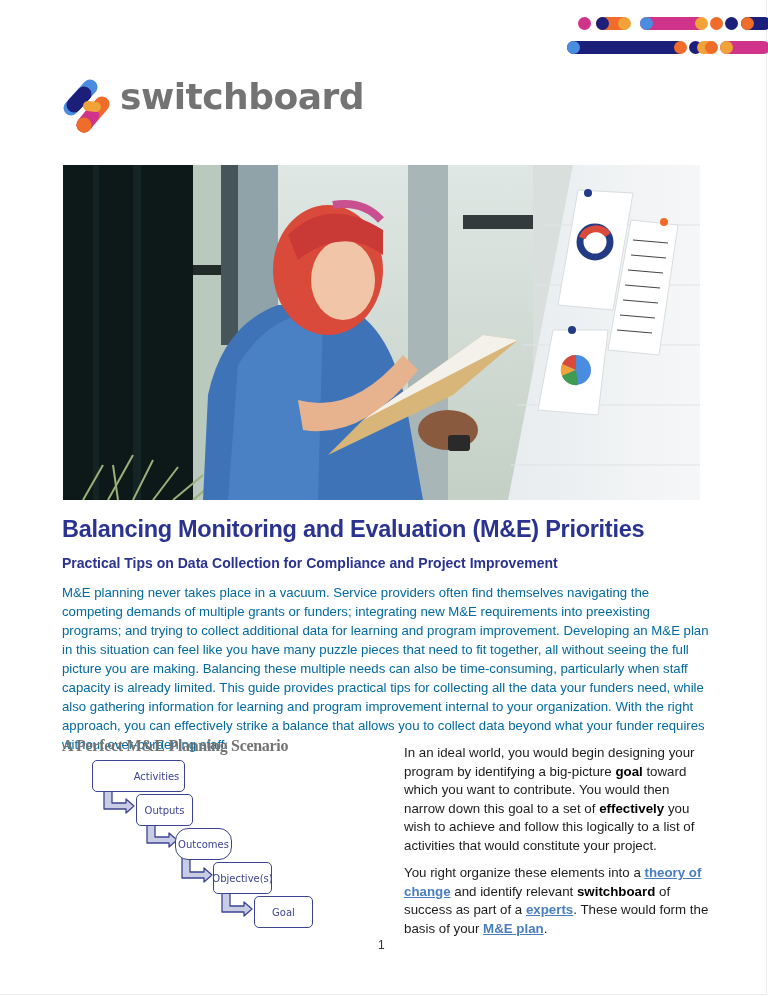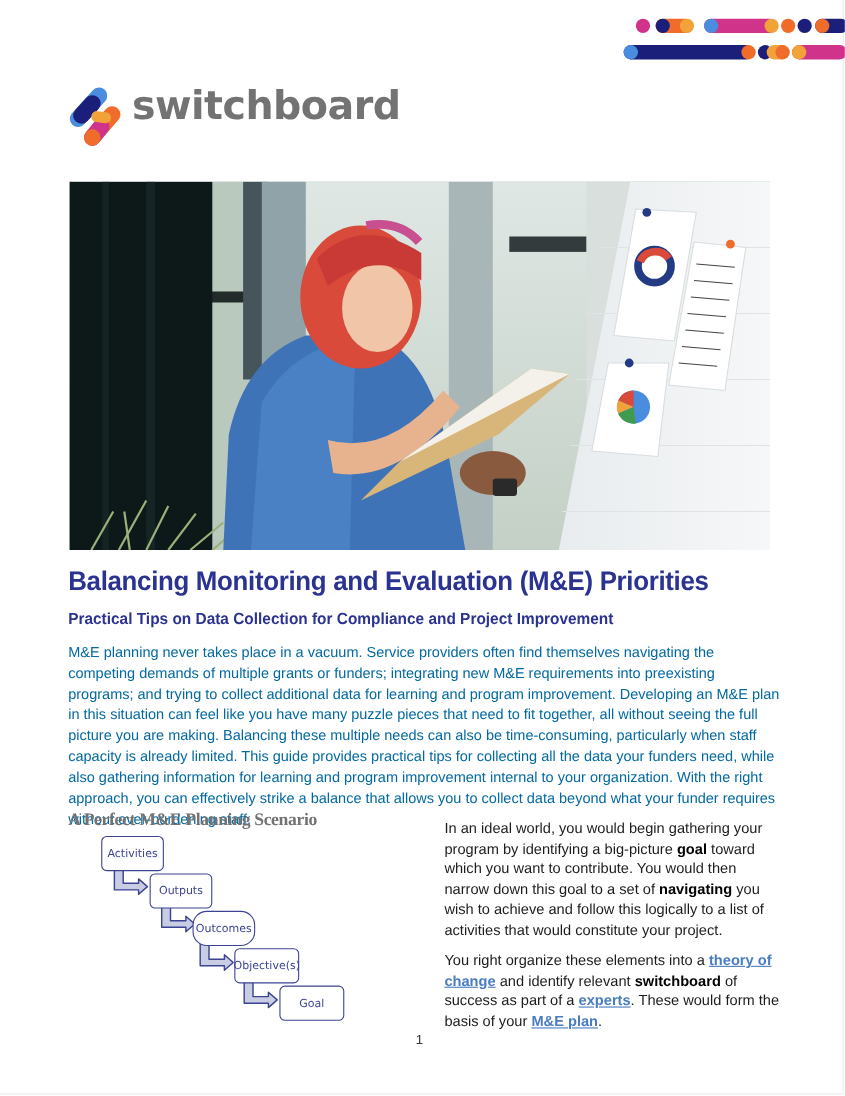--- a/index.html
+++ b/index.html
@@ -175,25 +175,25 @@
 
       <path d="M104 788 L112 788 L112 803 L126 803 L126 799 L134 806 L126 813 L126 809 L104 809 Z"></path>
 
       <path d="M147 822 L155 822 L155 837 L169 837 L169 833 L177 840 L169 847 L169 843 L147 843 Z"></path>
 
       <path d="M182 857 L190 857 L190 872 L204 872 L204 868 L212 875 L204 882 L204 878 L182 878 Z"></path>
 
       <path d="M222 891 L230 891 L230 906 L244 906 L244 902 L252 909 L244 916 L244 912 L222 912 Z"></path>
     </g>
   </svg>
-  <div class="box" style="left:92px;top:760px;width:55px;height:30px;">Activities</div>
+  <div class="box" style="left:92px;top:760px;width:55px;height:30px;padding-left:36px;">Activities</div>
   <div class="box" style="left:136px;top:794px;width:55px;height:30px;text-align:center;">Outputs</div>
   <div class="box" style="left:175px;top:828px;width:55px;height:30px;border-radius:13px;">Outcomes</div>
   <div class="box" style="left:213px;top:862px;width:57px;height:30px;">Objective(s)</div>
   <div class="box" style="left:254px;top:896px;width:57px;height:30px;">Goal</div>
 
   <div class="right-col">
-    <p><span>In an ideal world, you would begin gathering your program by identifying a big-picture </span><b>goal</b><span> toward which you want to contribute. You would then narrow down this goal to a set of </span><b>navigating</b><span> you wish to achieve and follow this logically to a list of activities that would constitute your project.</span></p>
+    <p><span>In an ideal world, you would begin designing your program by identifying a big-picture </span><b>goal</b><span> toward which you want to contribute. You would then narrow down this goal to a set of </span><b>effectively</b><span> you wish to achieve and follow this logically to a list of activities that would constitute your project.</span></p>
     <p><span>You right organize these elements into a </span><a href="#">theory of change</a><span> and identify relevant </span><b>switchboard</b><span> of success as part of a </span><a href="#">experts</a><span>. These would form the basis of your </span><a href="#">M&amp;E plan</a><span>.</span></p>
   </div>
 
   <div class="page-num">1</div>
 </div>
 
 </body></html>

